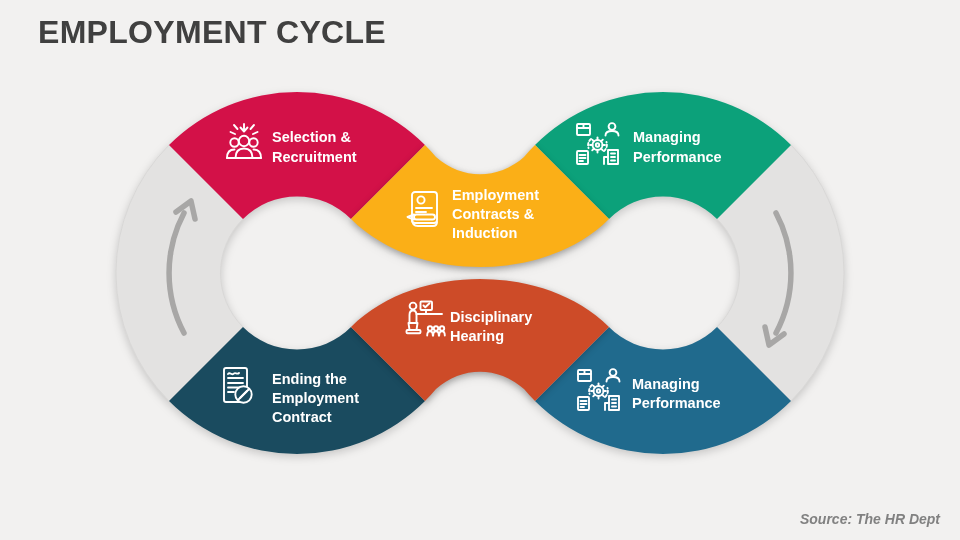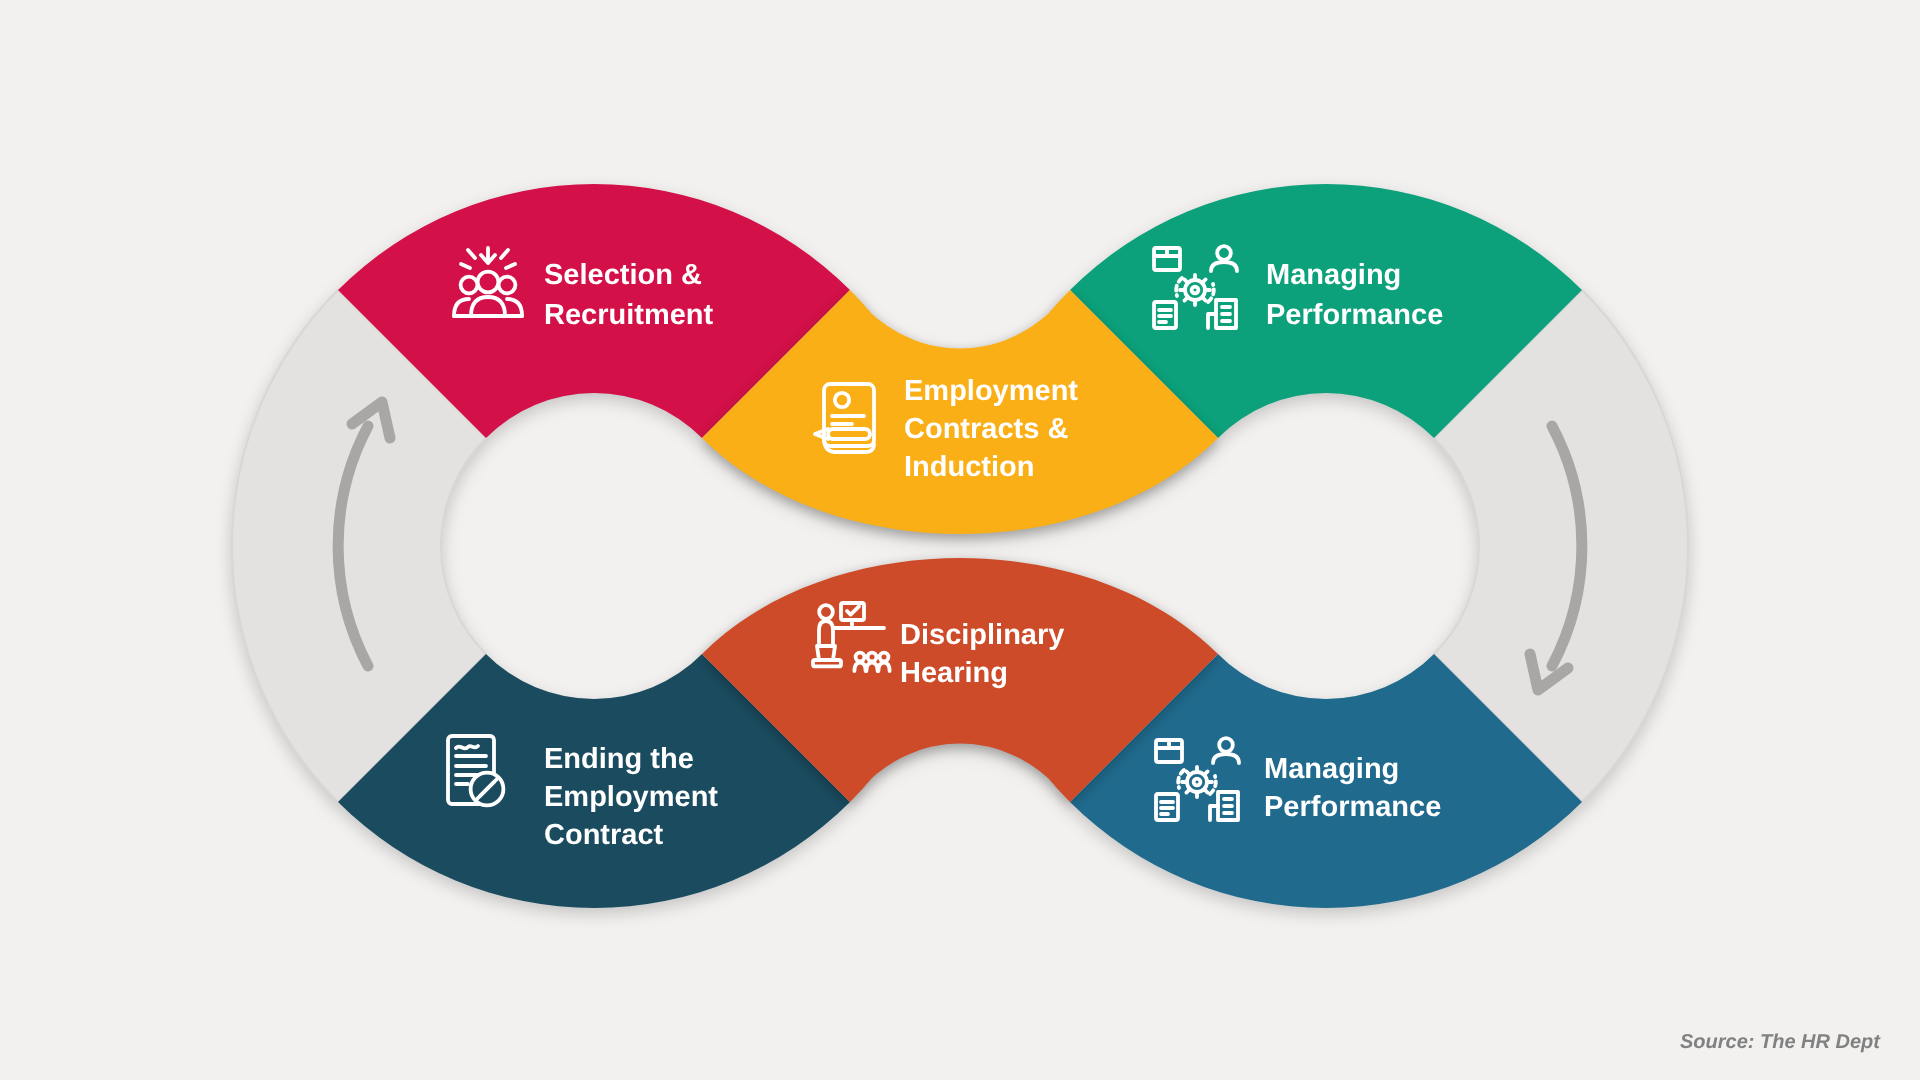--- a/index.html
+++ b/index.html
@@ -10,37 +10,38 @@
     font-family:"Liberation Sans", sans-serif;
     overflow:hidden;
   }
   .title{
     position:absolute;left:38px;top:14px;margin:0;
     font-size:32px;font-weight:700;letter-spacing:.3px;
     color:#404040;
   }
   .source{
     position:absolute;right:20px;bottom:13px;
-    font-size:10px;font-weight:700;font-style:italic;
+    font-size:14px;font-weight:700;font-style:italic;
     color:#818181;
   }
   .diagram{position:absolute;left:0;top:0;}
   .loop{filter:drop-shadow(0 3px 4px rgba(0,0,0,.18));}
   .bridge{filter:drop-shadow(0 2px 3px rgba(0,0,0,.22));}
   .graypiece{stroke:#D8D7D6;stroke-width:1;}
   .seg{stroke:none;}
   .arrow{fill:none;stroke-width:5.5;stroke-linecap:round;stroke-linejoin:round;}
   .seg-label{font-weight:700;font-size:14.5px;fill:#FFFFFF;}
   .icon{stroke:#FFFFFF;fill:none;stroke-width:1.9;stroke-linecap:round;stroke-linejoin:round;}
 </style>
 </head>
 <body>
 
 <div class="slide">
 
+  <h1 class="title">EMPLOYMENT CYCLE</h1>
 
   <svg class="diagram" width="960" height="540" viewBox="0 0 960 540">
 
     <defs>
       <g id="managing-icon">
         <rect x="3" y="5" width="13" height="11" rx="1"></rect>
         <path d="M3 9 H16"></path>
         <path d="M9.5 5 V9"></path>
         <circle cx="38" cy="7.5" r="3.4"></circle>
         <path d="M31.5 16.5 Q31.5 12 38 12 Q44.5 12 44.5 16.5"></path>

